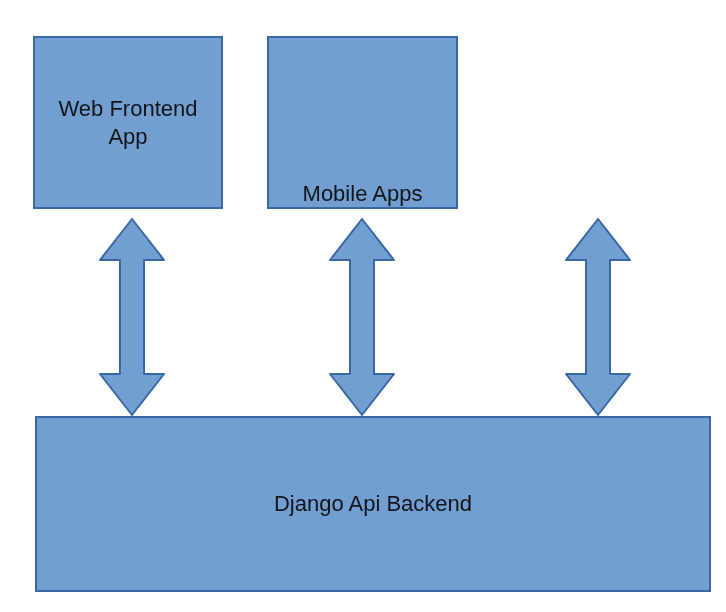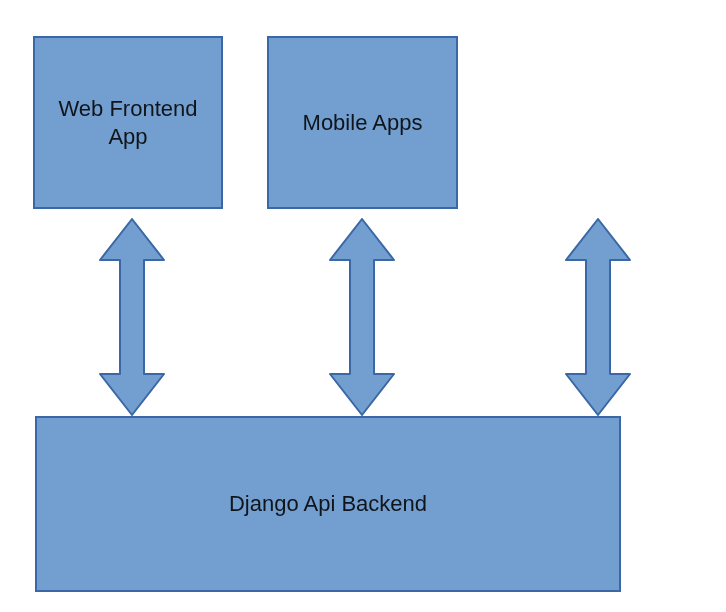--- a/index.html
+++ b/index.html
@@ -26,23 +26,23 @@
     display: flex;
     align-items: center;
     justify-content: center;
     text-align: center;
     color: var(--text);
     font-size: 22px;
     line-height: 1.25;
     padding: 0 10px;
   }
   .node-web      { left: 33px;  top: 27px;  width: 190px; height: 173px; }
-  .node-mobile   { left: 267px; top: 27px;  width: 191px; height: 173px; }
+  .node-mobile   { left: 267px; top: 27px;  width: 191px; height: 173px; align-items: flex-end; }
   .node-iot      { left: 502px; top: 27px;  width: 191px; height: 173px; }
-  .node-backend  { left: 35px;  top: 407px; width: 586px; height: 176px; }
+  .node-backend  { left: 35px;  top: 407px; width: 676px; height: 176px; }
   .arrow {
     position: absolute;
     width: 66px;
     height: 198px;
     top: 209px;
   }
   .arrow polygon {
     fill: var(--node-fill);
     stroke: var(--node-border);
     stroke-width: 2;

